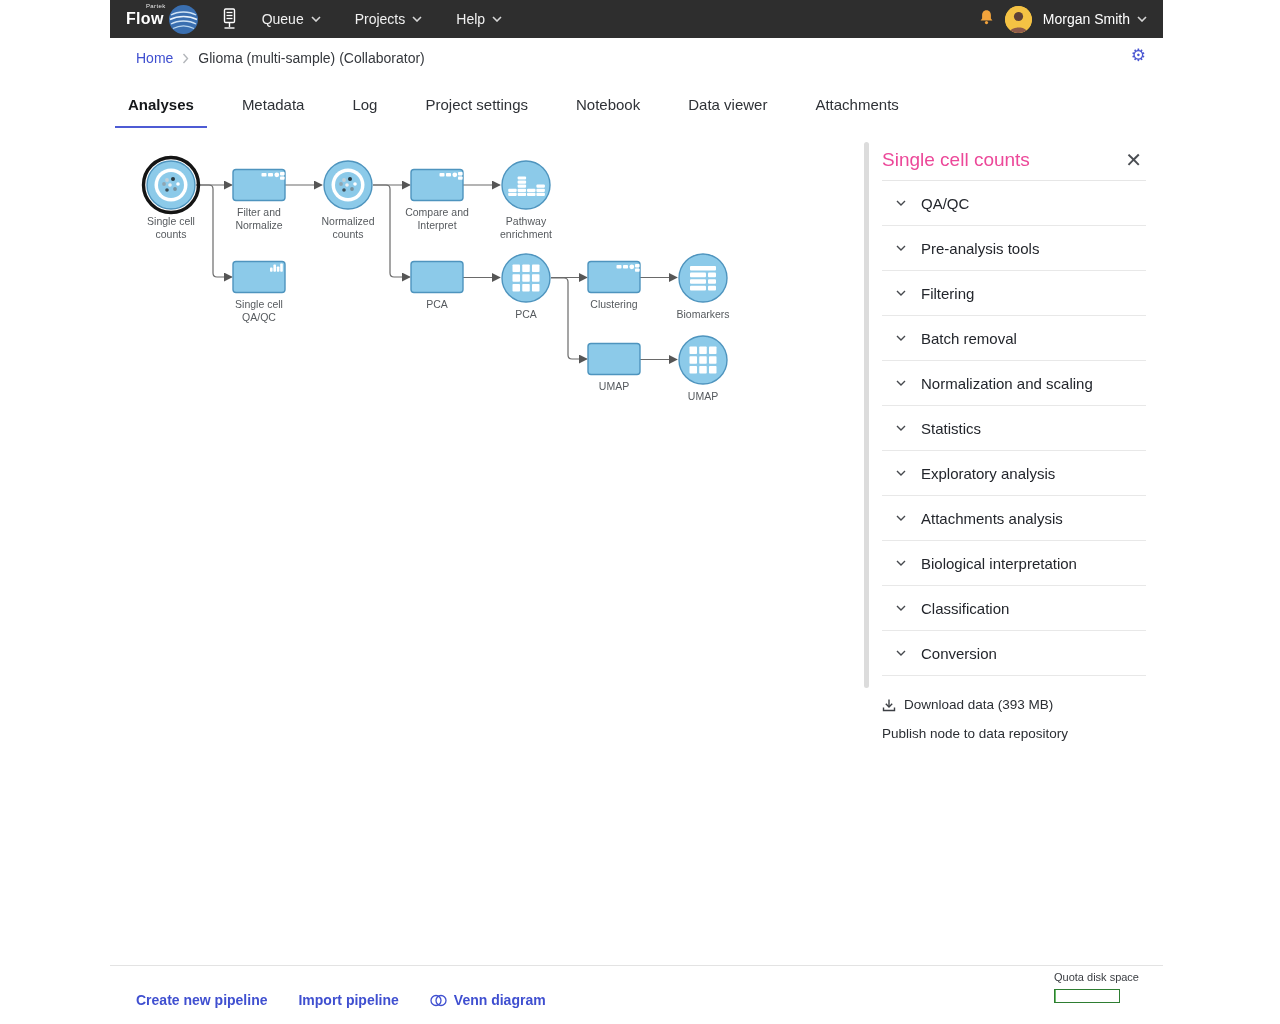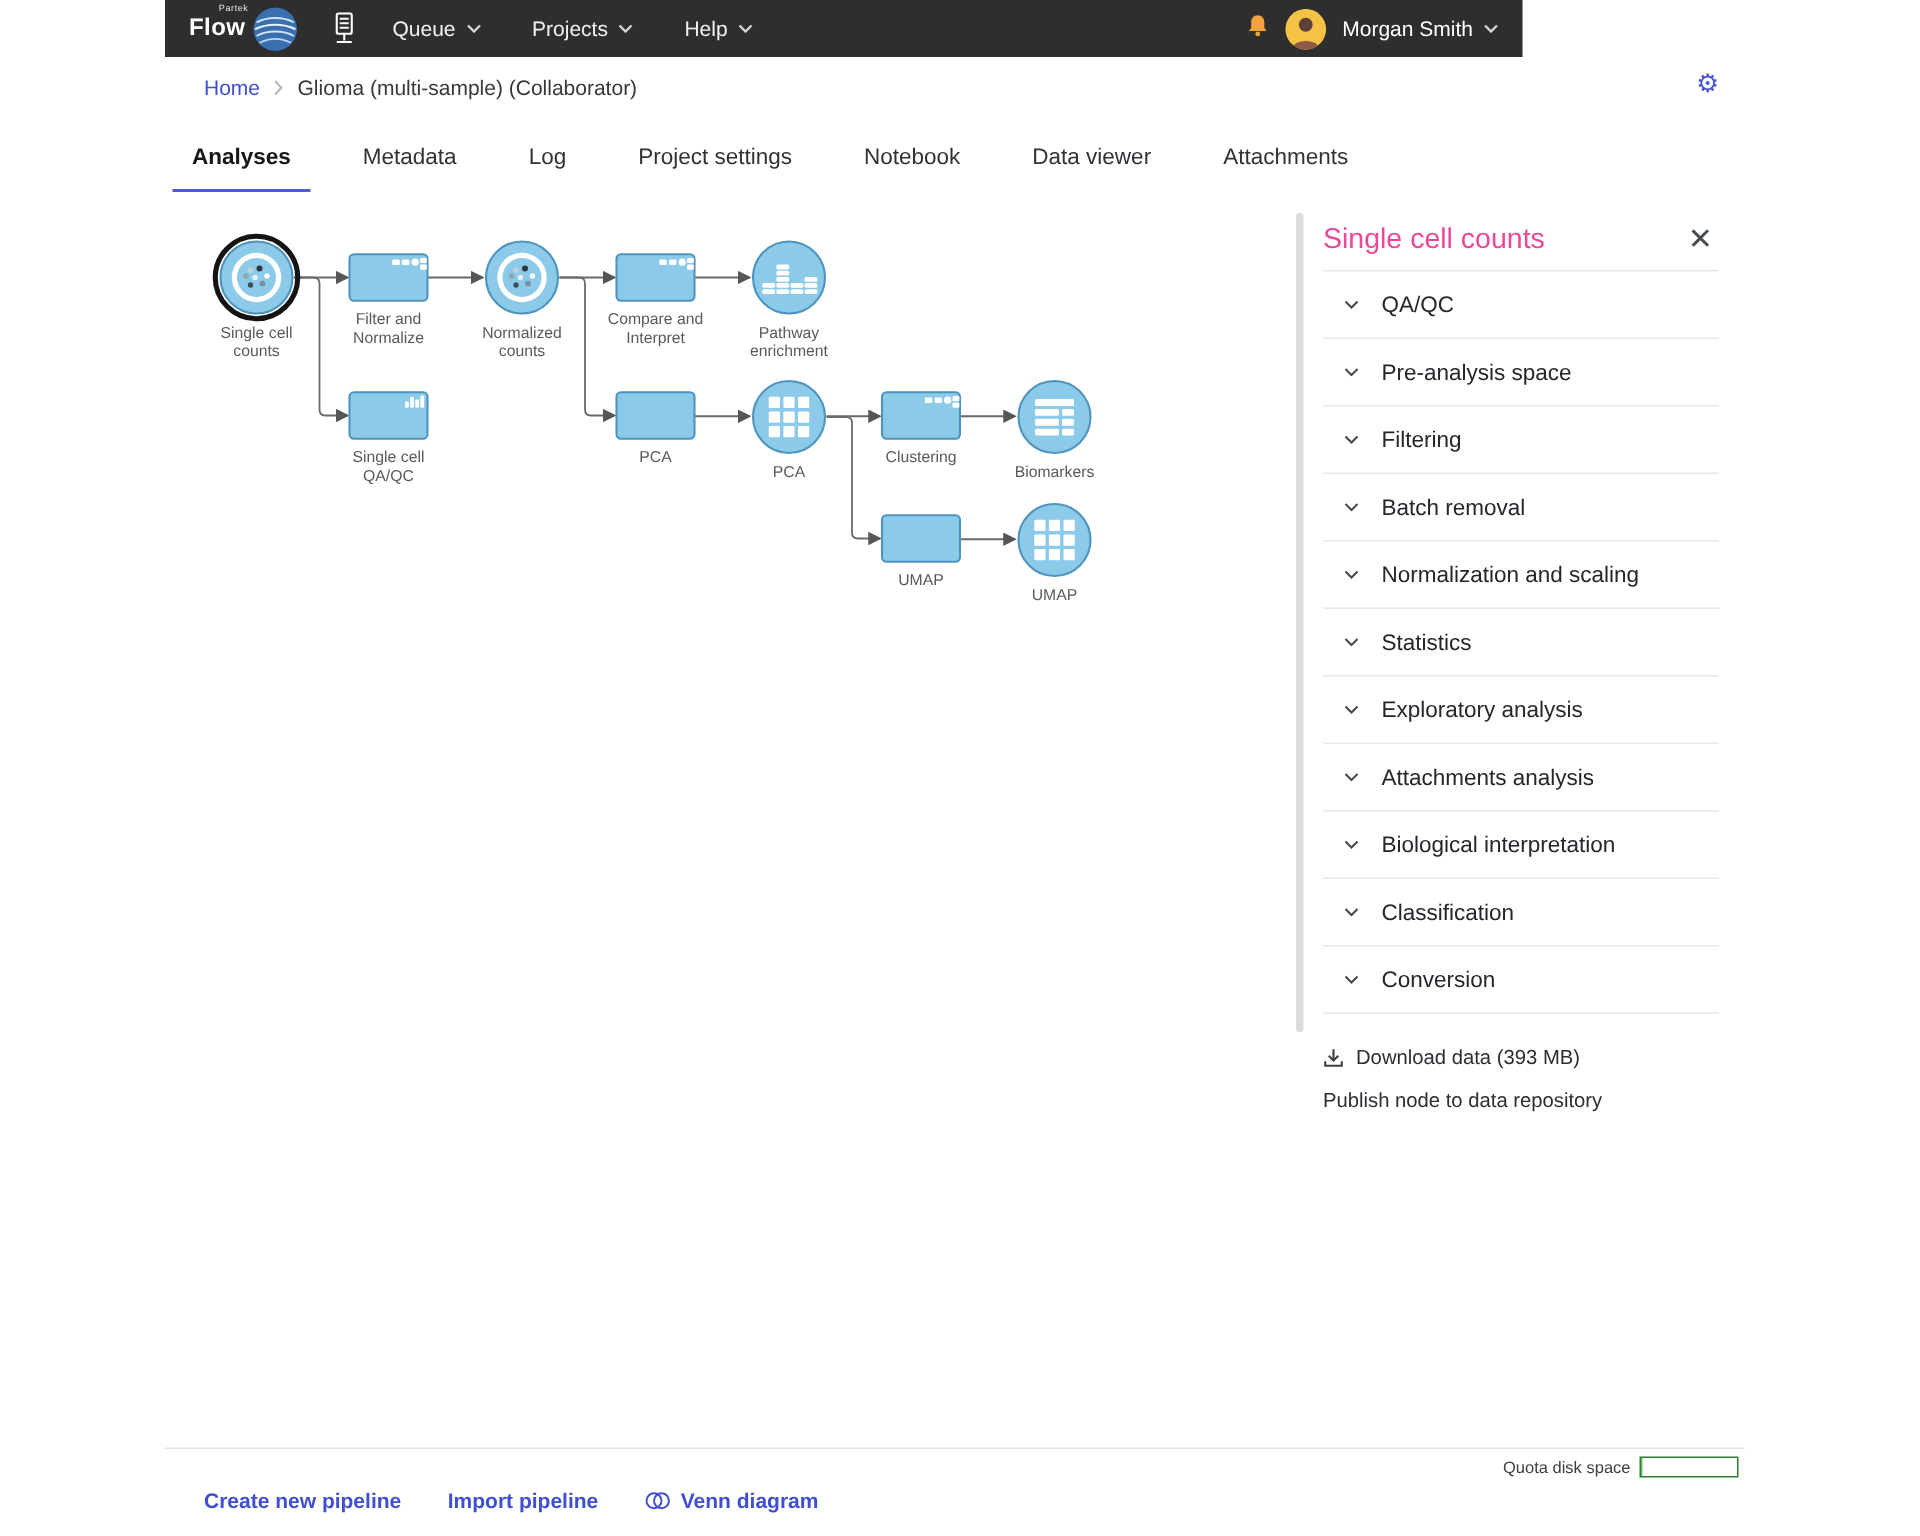--- a/index.html
+++ b/index.html
@@ -1,21 +1,21 @@
 <!DOCTYPE html>
 <html><head>
 <meta charset="utf-8">
 <style>
   html,body{margin:0;padding:0;background:#fff;}
   body{width:1280px;height:1024px;position:relative;overflow:hidden;
        font-family:"Liberation Sans","DejaVu Sans",sans-serif;color:#222;}
   .app{position:absolute;left:110px;top:0;width:1053px;height:1024px;}
 
   
-  .navbar{position:absolute;left:0;top:0;width:905px;height:38px;background:#2e2e2e;
+  .navbar{position:absolute;left:0;top:0;width:1053px;height:38px;background:#2e2e2e;
           display:flex;align-items:center;padding:4px 16px;box-sizing:border-box;color:#f1f1f1;justify-content:flex-end;}
   .brand{display:flex;align-items:center;margin-right:22px;cursor:pointer;}
   .brand-text{position:relative;margin-right:4px;}
   .brand-line1{position:absolute;top:-7px;right:-2px;font-size:6px;color:#e8e8e8;letter-spacing:.4px;}
   .brand-line2{font-size:16px;font-weight:700;color:#fff;letter-spacing:.3px;}
   .nav-menu{display:flex;align-items:center;gap:7px;margin-right:34px;font-size:14px;cursor:pointer;}
   .nav-right{margin-left:auto;display:flex;align-items:center;gap:11px;}
   .avatar{width:27px;height:27px;border-radius:50%;background:#f4c244;overflow:hidden;display:flex;align-items:flex-end;justify-content:center;cursor:pointer;}
   .user-name{font-size:14px;color:#fff;}
   .srv-icon{margin-right:24px;display:flex;cursor:pointer;}
@@ -45,21 +45,21 @@
   .section-label{font-size:15px;color:#23262c;}
   .section-items{border-bottom:1px solid #e8e8e8;padding:4px 0 8px 0;}
   .section-item{height:30px;display:flex;align-items:center;padding-left:29px;font-size:13.5px;color:#23262c;cursor:pointer;}
   .panel-actions{padding-top:14px;}
   .panel-action{display:flex;align-items:center;gap:8px;font-size:13.5px;color:#2b2e33;height:29px;cursor:pointer;}
 
   
   .footer{position:absolute;left:0;top:965px;width:1053px;height:59px;border-top:1px solid #e3e3e3;}
   .footer-links{position:absolute;left:26px;top:26px;display:flex;gap:31px;align-items:center;}
   .footer-link{display:flex;align-items:center;gap:7px;color:#3f4fd0;font-size:14px;font-weight:600;cursor:pointer;white-space:nowrap;}
-  .quota{position:absolute;right:4px;top:5px;display:flex;align-items:flex-end;gap:6px;}
+  .quota{position:absolute;right:24px;top:5px;display:flex;align-items:flex-start;gap:6px;flex-direction:column;}
   .quota-label{font-size:11px;color:#3a3d42;}
   .quota-bar{width:64px;height:12px;border:1px solid #2e7d32;background:#fff;overflow:hidden;}
   .quota-fill{height:100%;background:#6abf69;}
 </style>
 </head>
 <body>
 
 <div class="app">
 
   <nav class="navbar">
@@ -309,21 +309,21 @@
         <div class="section-header">
           <svg width="10" height="6" viewBox="0 0 10 6">
             <polyline points="1,1 5,5 9,1" fill="none" stroke="#46494e" stroke-width="1.4"></polyline>
           </svg>
           <span class="section-label">QA/QC</span>
         </div>
         <div class="section-header">
           <svg width="10" height="6" viewBox="0 0 10 6">
             <polyline points="1,1 5,5 9,1" fill="none" stroke="#46494e" stroke-width="1.4"></polyline>
           </svg>
-          <span class="section-label">Pre-analysis space</span>
+          <span class="section-label">Pre-analysis tools</span>
         </div>
         <div class="section-header">
           <svg width="10" height="6" viewBox="0 0 10 6">
             <polyline points="1,1 5,5 9,1" fill="none" stroke="#46494e" stroke-width="1.4"></polyline>
           </svg>
           <span class="section-label">Filtering</span>
         </div>
         <div class="section-header">
           <svg width="10" height="6" viewBox="0 0 10 6">
             <polyline points="1,1 5,5 9,1" fill="none" stroke="#46494e" stroke-width="1.4"></polyline>

